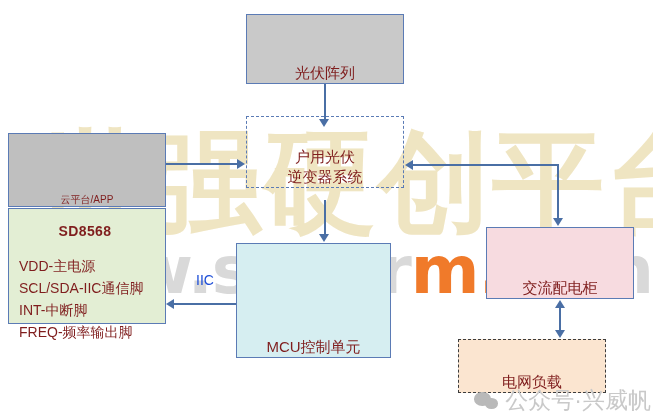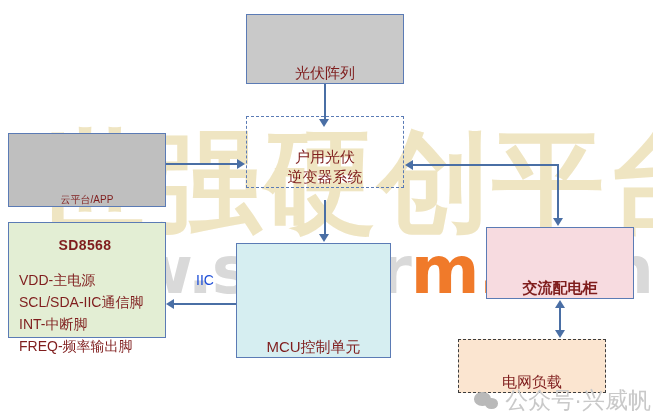--- a/index.html
+++ b/index.html
@@ -56,23 +56,23 @@
     z-index:3;
   }
   .box .lbl{line-height:1.35;}
 
   .solid{border:1.4px solid #5b7bb5;}
   .dashed{border:1.5px dashed #444444;}
 
   #box-pv{left:246px;top:14px;width:158px;height:70px;background:#c9c9c9;font-size:15px;}
   #box-cloud{left:8px;top:133px;width:158px;height:74px;background:#bfbfbf;font-size:10px;}
   #box-inverter{left:246px;top:116px;width:158px;height:72px;background:transparent;font-size:15px;border-color:#5b7bb5;}
-  #box-sd{left:8px;top:222px;width:158px;height:116px;background:#e3eed4;display:block;padding:8px 4px 0 0;}
+  #box-sd{left:8px;top:208px;width:158px;height:116px;background:#e3eed4;display:block;padding:8px 4px 0 0;}
   #box-mcu{left:236px;top:243px;width:155px;height:115px;background:#d6eef1;font-size:15px;}
-  #box-ac{left:486px;top:227px;width:148px;height:72px;background:#f7dbe0;font-size:15px;font-weight:bold;}
+  #box-ac{left:486px;top:227px;width:148px;height:72px;background:#f7dbe0;font-size:15px;}
   #box-grid{left:458px;top:339px;width:148px;height:54px;background:#fbe5d0;font-size:15px;border-color:#3d3d3d;}
 
   
   #sd-title{font-size:14px;font-weight:bold;text-align:center;margin:6px 0 16px 0;letter-spacing:.4px;}
   #sd-pins{font-size:14px;text-align:left;padding-left:10px;line-height:1.58;}
   #sd-pins div{white-space:nowrap;}
 
   
   .line{position:absolute;background:#4a6fa5;z-index:2;}
   .vline{width:1.6px;}

